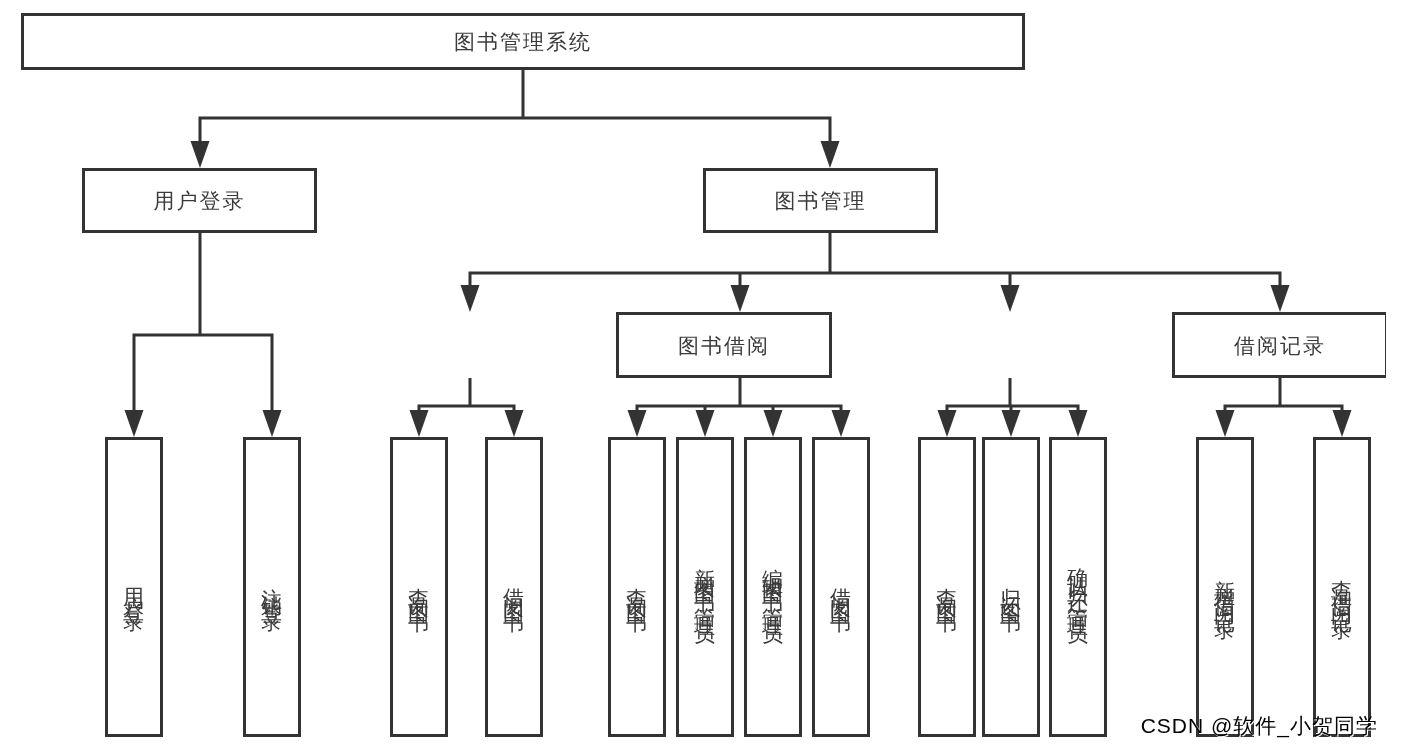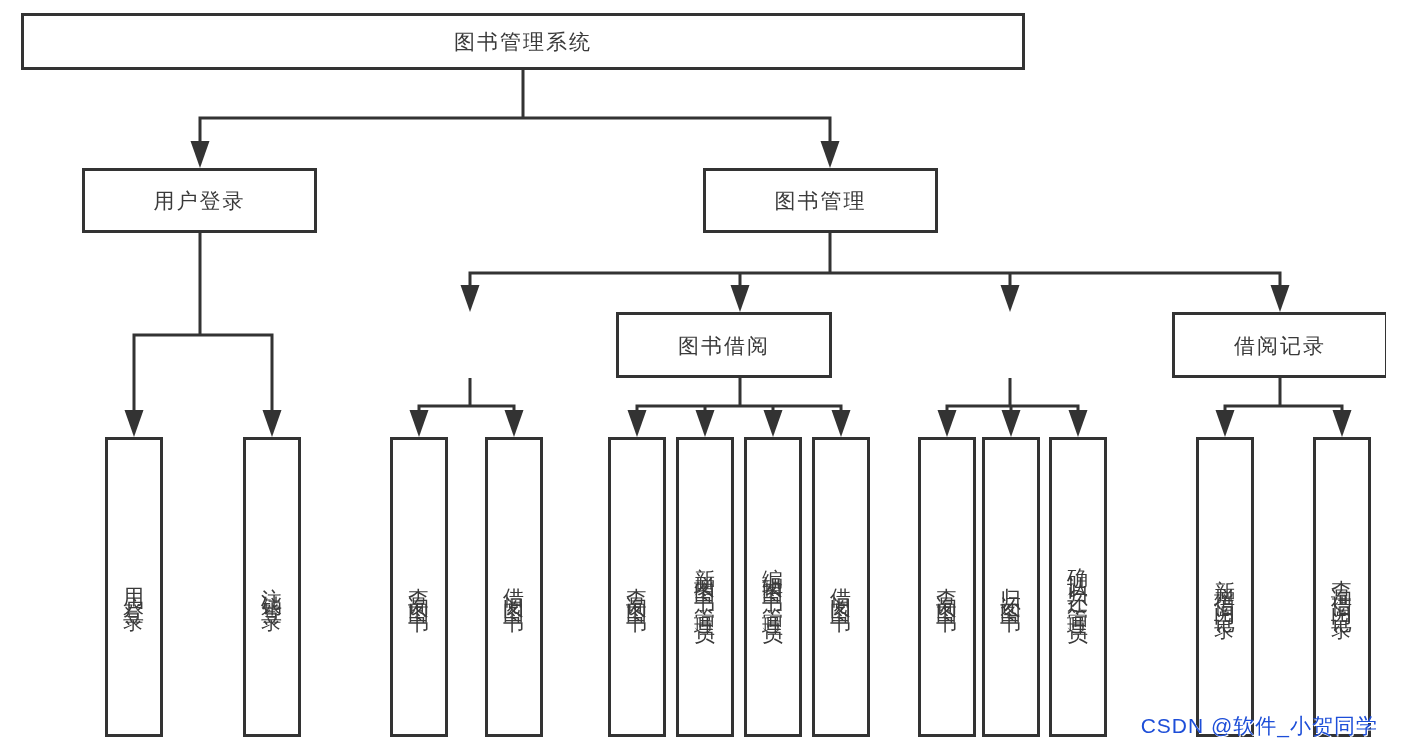--- a/index.html
+++ b/index.html
@@ -69,21 +69,21 @@
   .leaf.p11 { left: 1049px; }
   .leaf.p12 { left: 1196px; }
   .leaf.p13 { left: 1313px; }
 
   .watermark {
     position: absolute;
     right: 8px;
     top: 712px;
     z-index: 3;
     font-size: 21px;
-    color: #1d4ed8;
+    color: #000000;
     letter-spacing: 1px;
     text-shadow: 1px 1px 0 #ffffff;
     white-space: nowrap;
   }
 </style>
 </head>
 <body>
 
 <div class="canvas">
 

